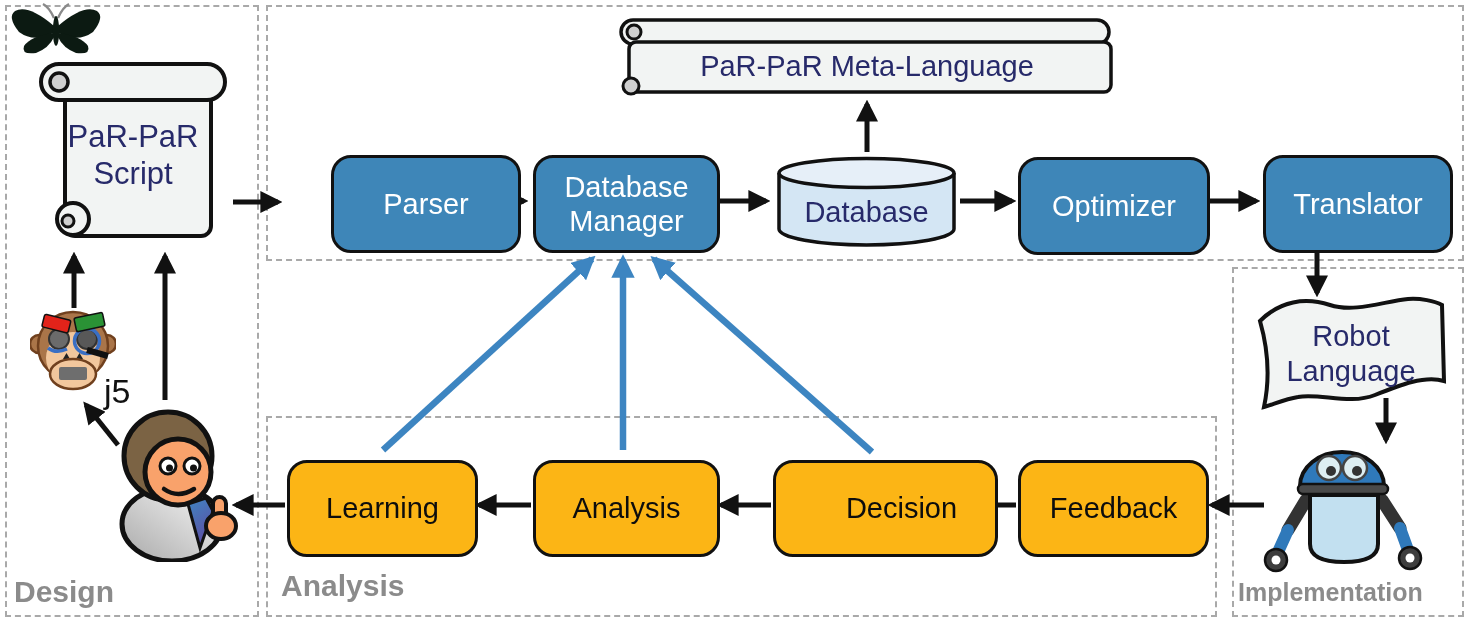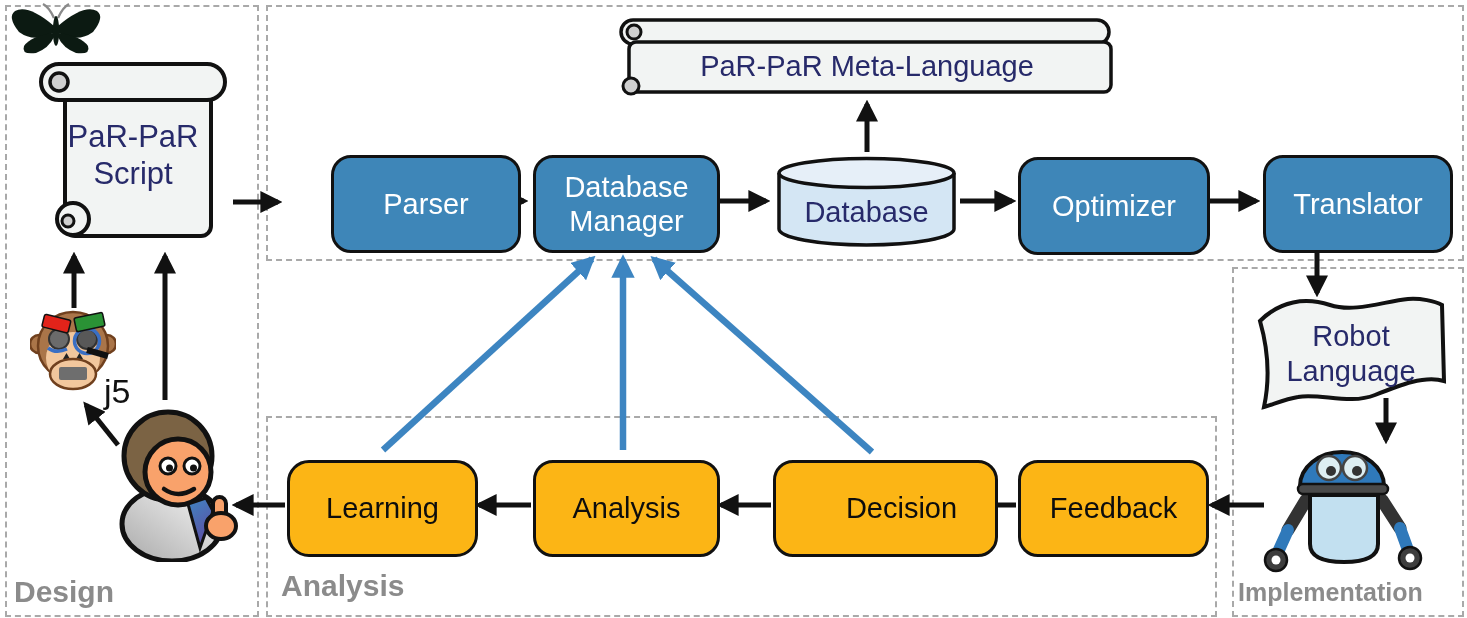--- a/index.html
+++ b/index.html
@@ -95,21 +95,21 @@
   </div>
 
   <svg class="shape" style="left:617px;top:16px;" width="500" height="80" viewBox="0 0 500 80">
     <rect x="4" y="4" width="488" height="24" rx="12" fill="#f2f4f3" stroke="#111" stroke-width="3.5"></rect>
     <circle cx="17" cy="16" r="7" fill="#cfcfcf" stroke="#111" stroke-width="3"></circle>
     <rect x="12" y="26" width="482" height="50" rx="7" fill="#f2f4f3" stroke="#111" stroke-width="3.5"></rect>
     <circle cx="14" cy="70" r="8" fill="#cfcfcf" stroke="#111" stroke-width="3"></circle>
   </svg>
   <div class="overlay-text" style="left:617px;top:44px;width:500px;height:44px;font-size:29px;">PaR-PaR Meta-Language</div>
 
-  <div class="node orange" style="left:287px;top:460px;width:185px;height:91px;border-radius:22px;">
+  <div class="node orange" style="left:287px;top:460px;width:185px;height:91px;">
     <span>Learning</span>
   </div>
   <div class="node orange" style="left:533px;top:460px;width:181px;height:91px;">
     <span>Analysis</span>
   </div>
   <div class="node orange" style="left:773px;top:460px;width:187px;height:91px;padding-left:32px;">
     <span>Decision</span>
   </div>
   <div class="node orange" style="left:1018px;top:460px;width:185px;height:91px;">
     <span>Feedback</span>

